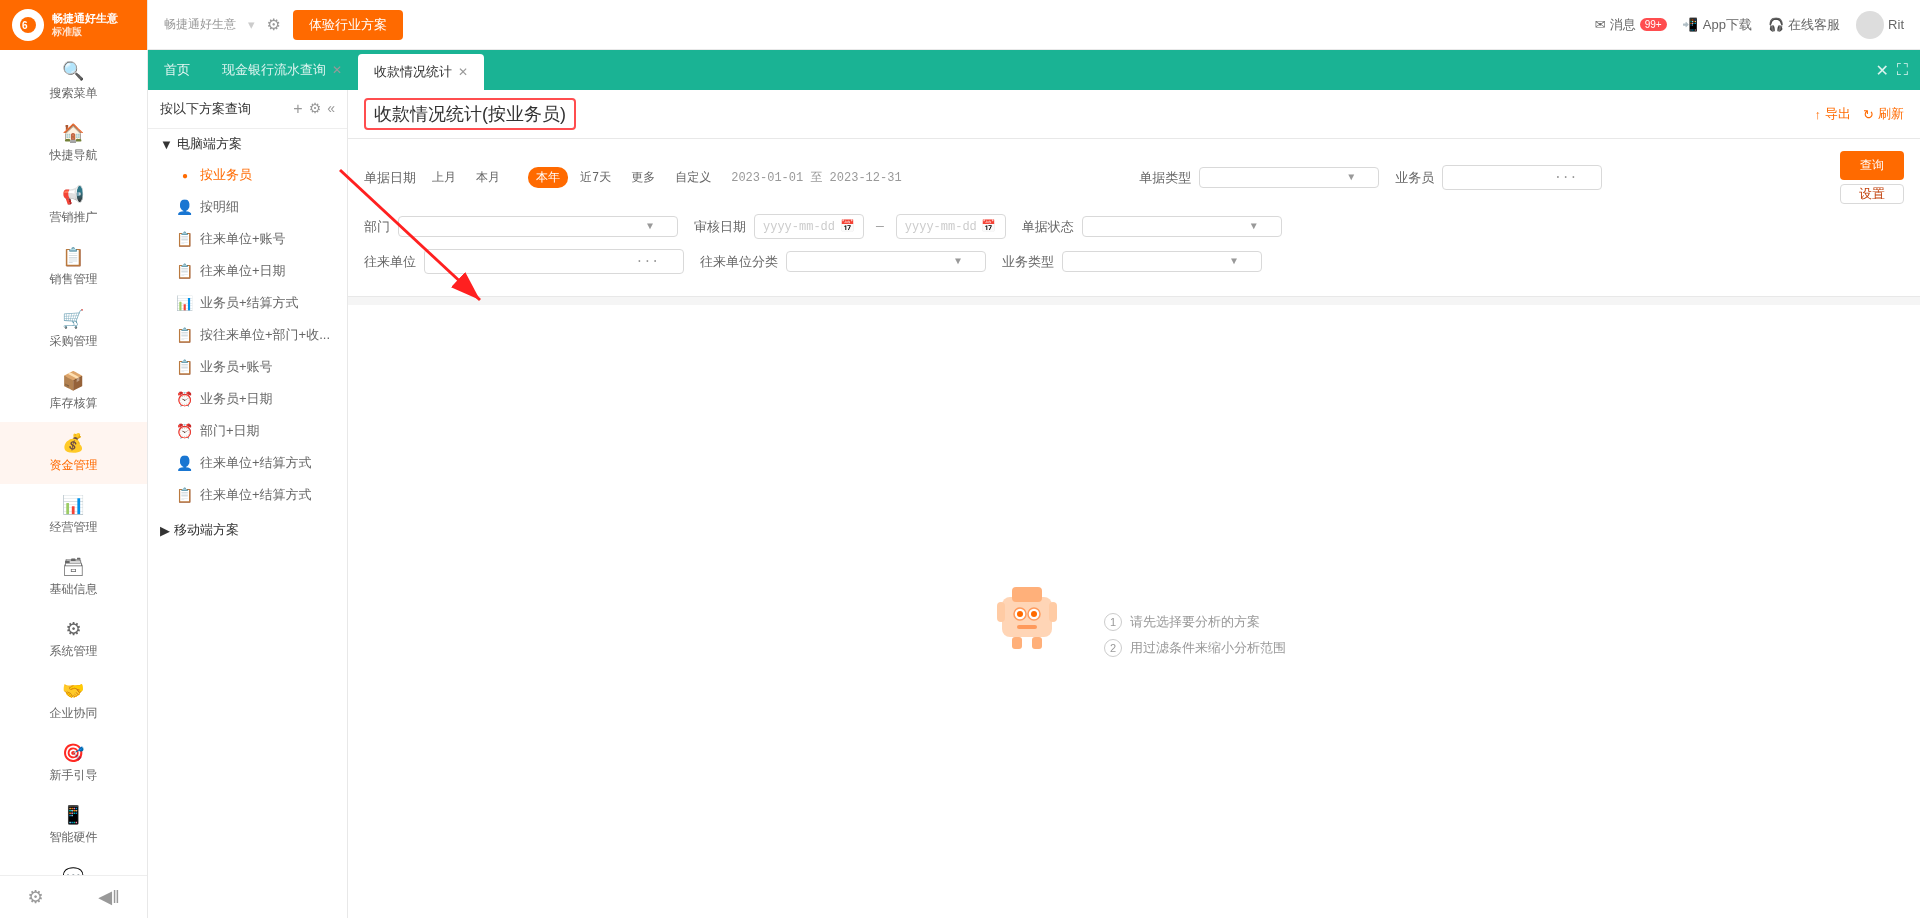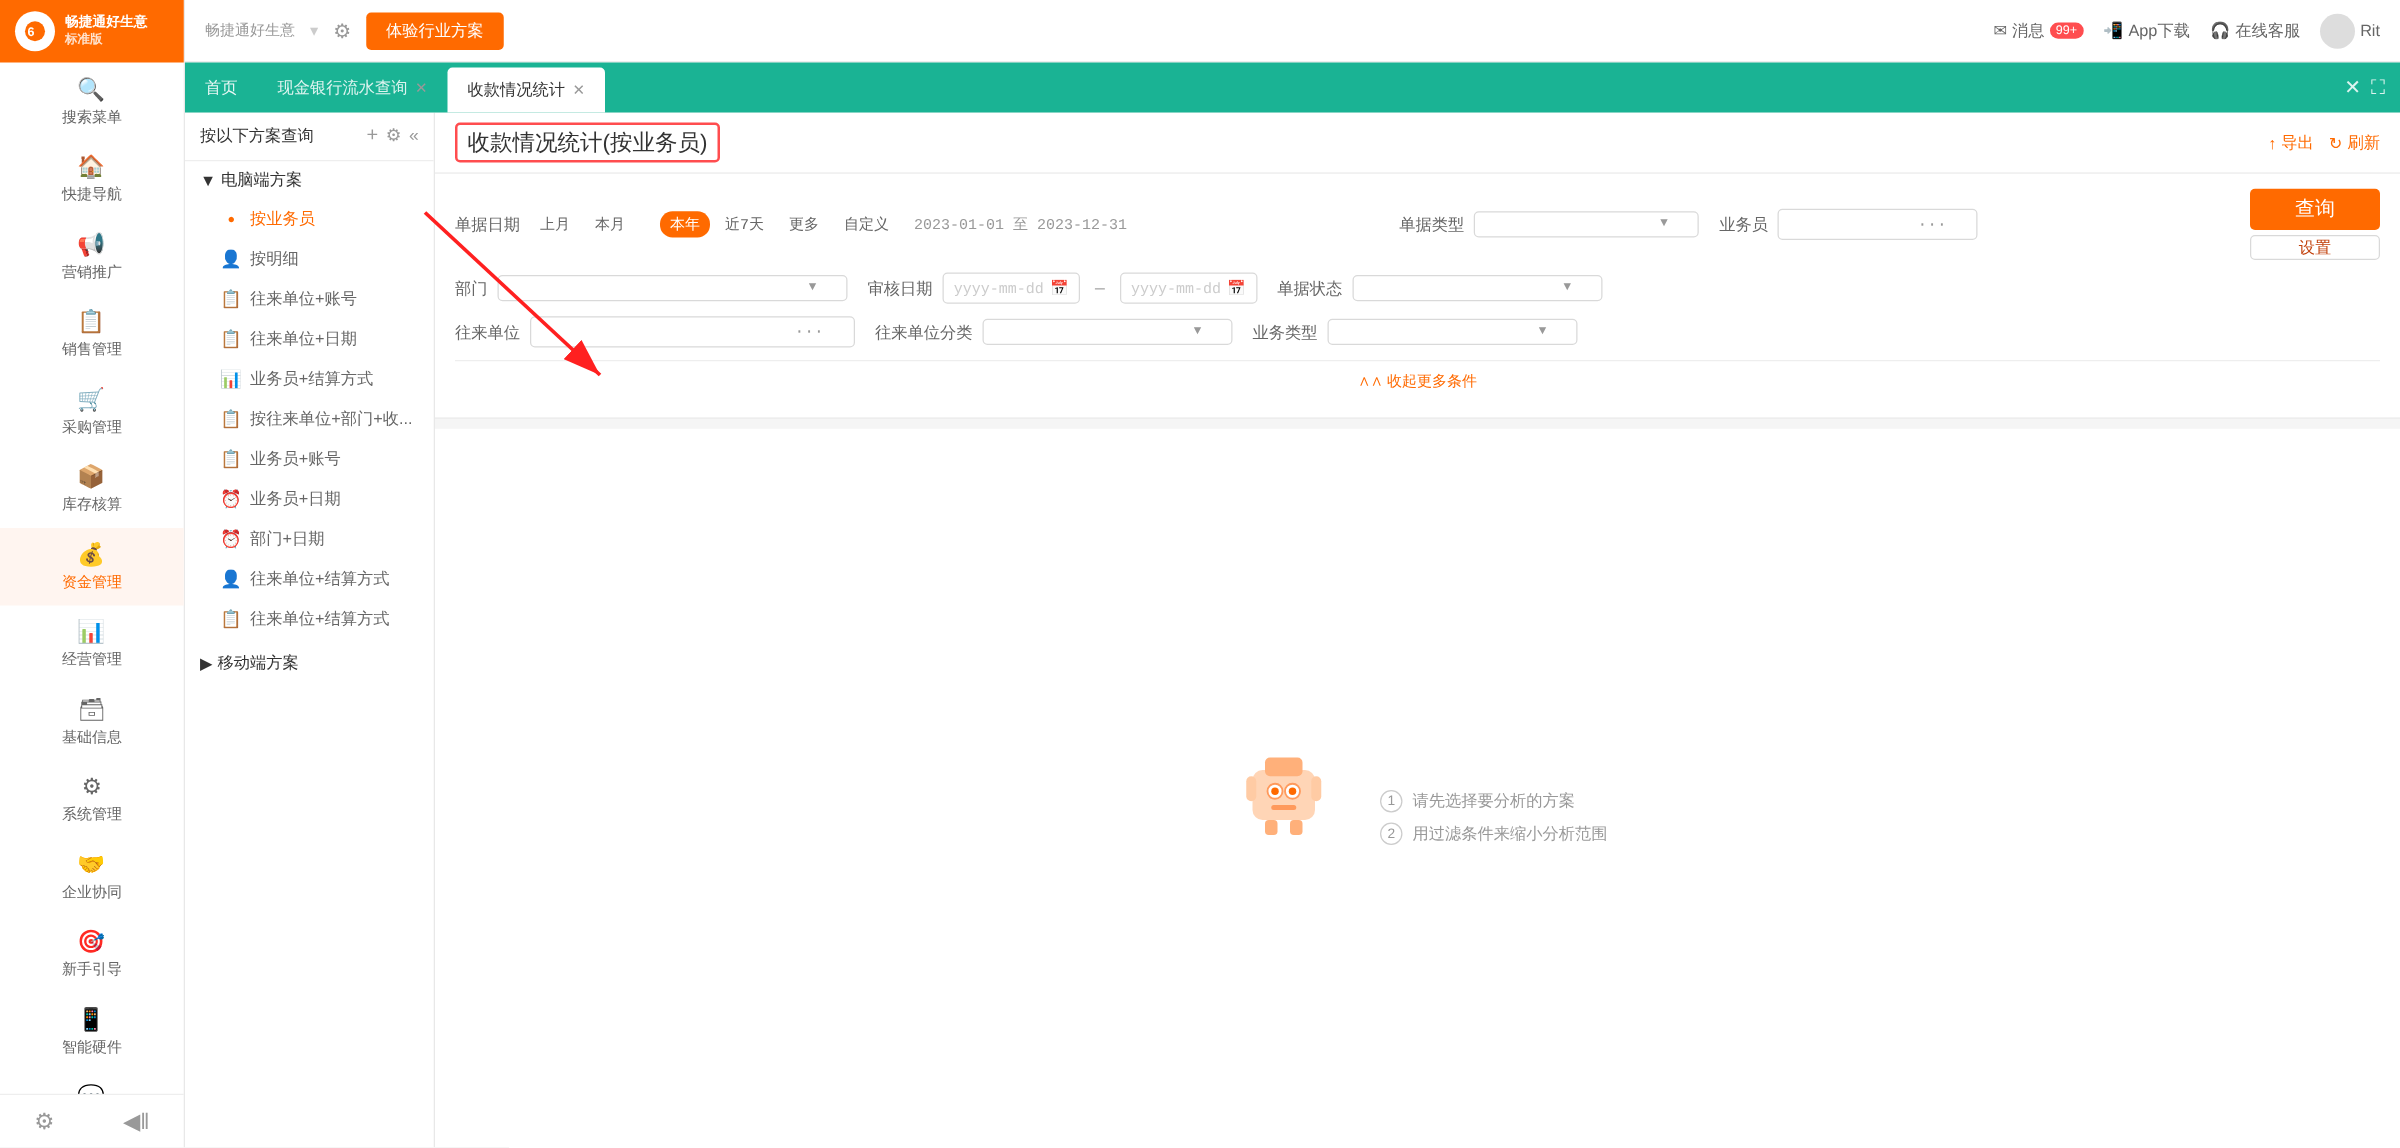--- a/index.html
+++ b/index.html
@@ -73,21 +73,21 @@
     .date-selector { display: flex; align-items: center; gap: 4px; }
     .date-tab { padding: 2px 8px; font-size: 12px; cursor: pointer; color: #666; border-radius: 2px; }
     .date-tab.active { background: #ff6a00; color: #fff; border-radius: 10px; margin-left: 16px; }
     .date-range { color: #666; font-size: 12px; }
     .dropdown-select { border: 1px solid #d9d9d9; border-radius: 4px; padding: 4px 24px 4px 8px; min-width: 140px; font-size: 13px; color: #666; background: #fff; position: relative; cursor: pointer; display: flex; align-items: center; justify-content: space-between; }
     .dropdown-select .arrow { color: #999; font-size: 10px; }
     .date-input { border: 1px solid #d9d9d9; border-radius: 4px; padding: 4px 8px; font-size: 12px; color: #999; width: 110px; display: inline-flex; align-items: center; justify-content: space-between; }
     .date-sep { color: #999; margin: 0 4px; }
 
     .search-actions { display: flex; flex-direction: column; gap: 4px; margin-left: auto; }
-    .query-btn { background: #ff6a00; color: #fff; border: none; border-radius: 4px; padding: 6px 36px; cursor: pointer; font-size: 16px; }
+    .query-btn { background: #ff6a00; color: #fff; border: none; border-radius: 4px; padding: 6px 20px; cursor: pointer; font-size: 12px; }
     .settings-btn { background: #fff; color: #c2410c; border: 1px solid #d9d9d9; border-radius: 4px; padding: 0 14px; cursor: pointer; font-size: 13px; }
 
     .collapse-btn { text-align: center; padding: 8px; color: #ff6a00; cursor: pointer; font-size: 12px; background: #fff; border-top: 1px solid #eee; }
 
     
     .bottom-area { flex: 1; display: flex; flex-direction: column; align-items: center; justify-content: center; background: #fff; margin-top: 8px; }
     .empty-illustration { display: flex; flex-direction: column; align-items: center; justify-content: center; gap: 16px; }
     .empty-steps { display: flex; flex-direction: column; gap: 8px; }
     .empty-step { display: flex; align-items: center; gap: 8px; color: #999; font-size: 13px; }
     .step-num { width: 18px; height: 18px; border-radius: 50%; border: 1px solid #ccc; display: flex; align-items: center; justify-content: center; font-size: 11px; color: #999; }
@@ -391,24 +391,20 @@
           </div>
           <div class="search-field">
             <span class="field-label">业务类型</span>
             <div class="dropdown-select" style="min-width:200px;">
               <span></span>
               <span class="arrow">▼</span>
             </div>
           </div>
         </div>
 
-        <div class="collapse-btn">
-          <span>∧∧</span>
-          <span>收起更多条件</span>
-        </div>
       </div>
 
       <div class="bottom-area">
         <div class="empty-illustration">
 
           <div style="display:flex;align-items:flex-end;gap:32px;">
             <div style="width:90px;height:90px;position:relative;">
               
               <svg width="90" height="90" viewBox="0 0 90 90">
                 <rect x="20" y="30" width="50" height="40" rx="8" fill="#ffcba4" opacity="0.8"></rect>

